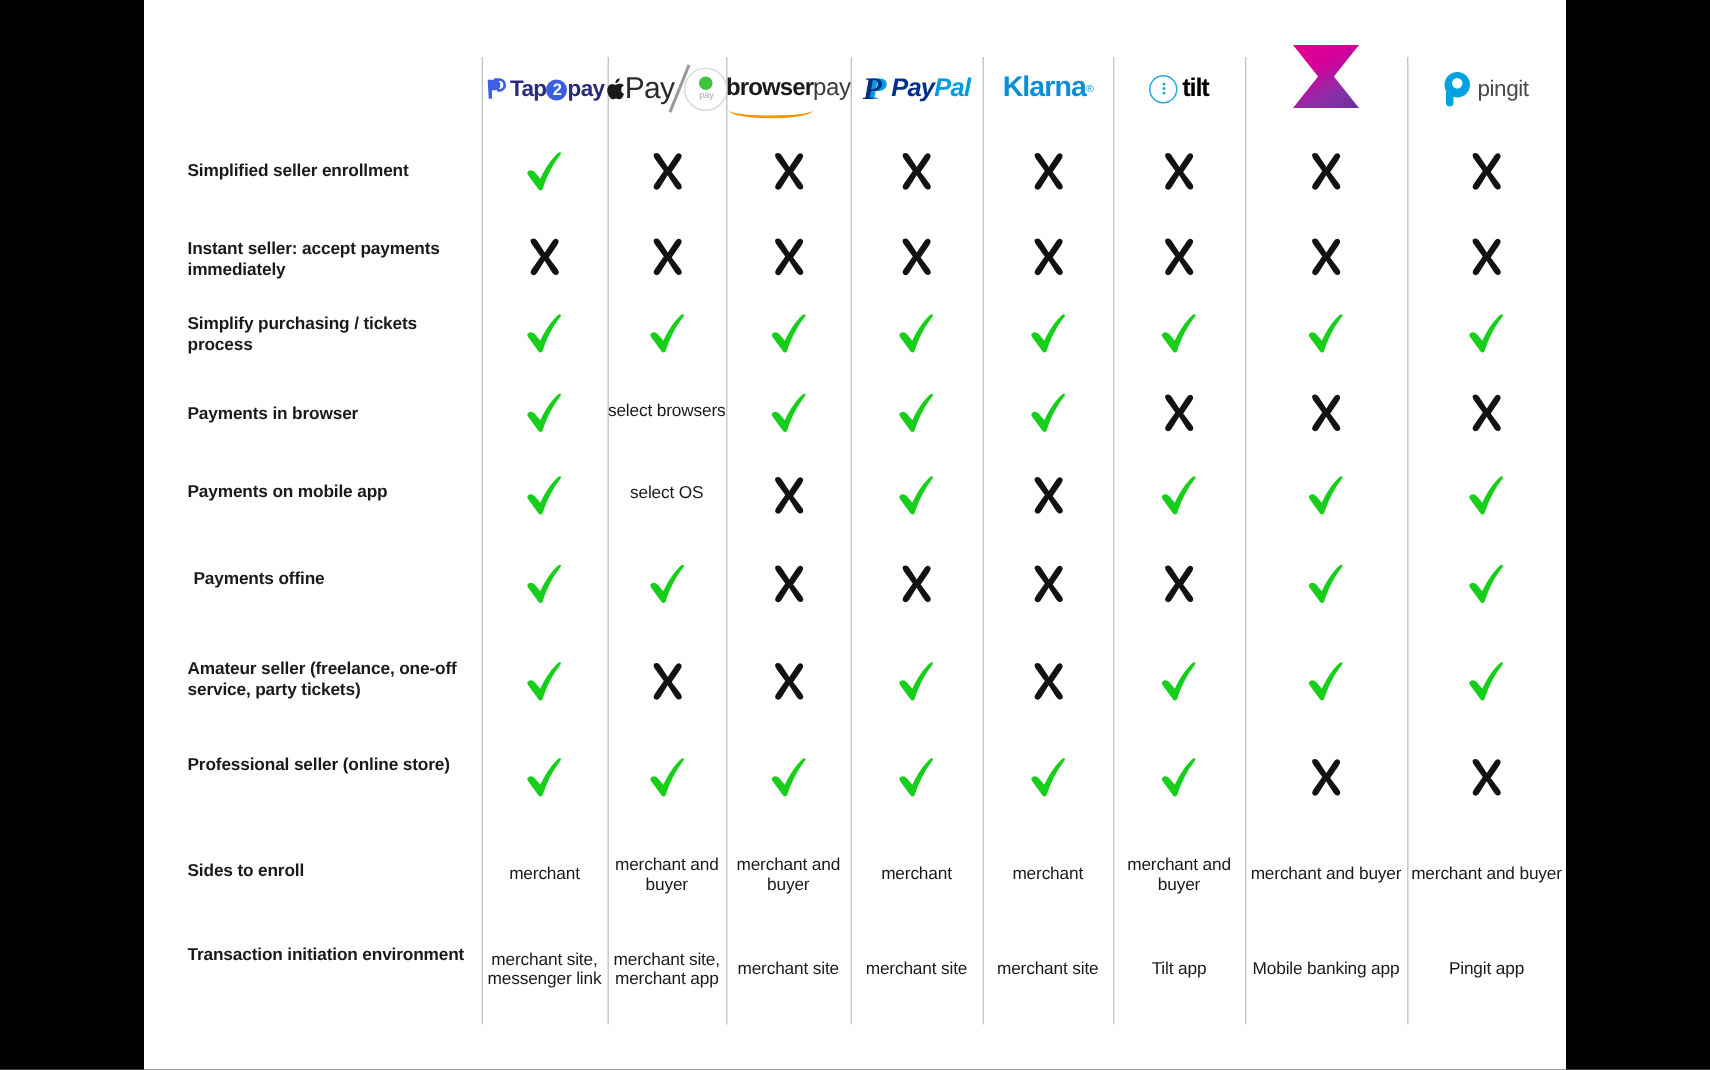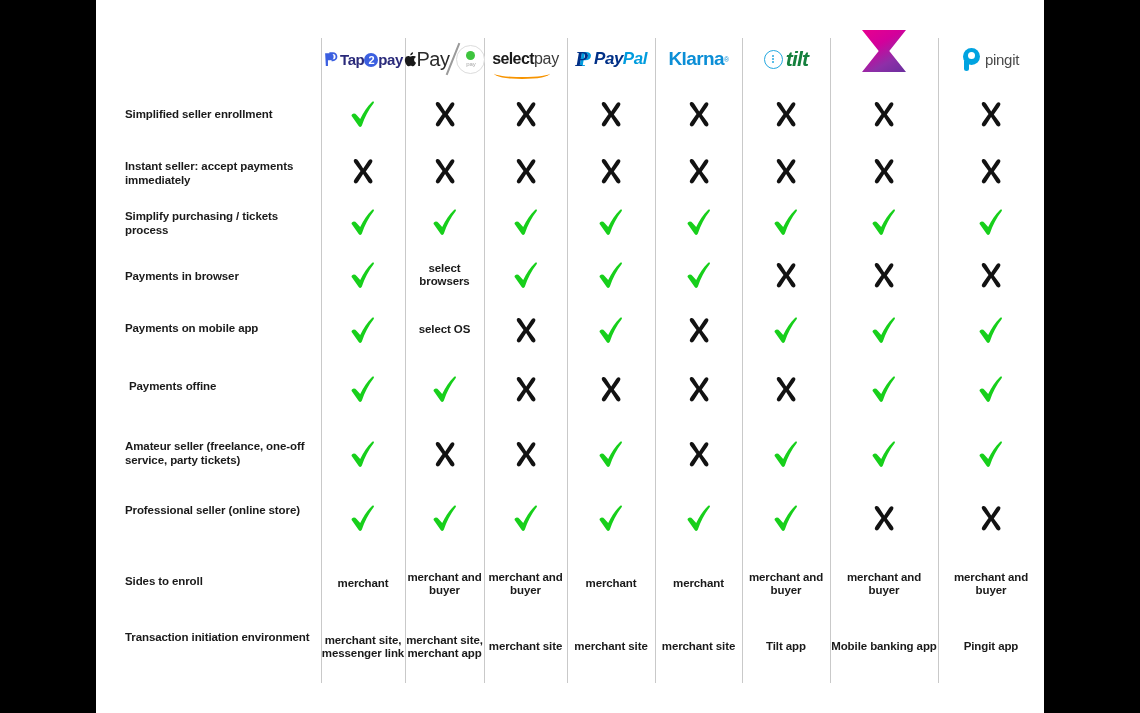--- a/index.html
+++ b/index.html
@@ -41,21 +41,21 @@
   
   .cell{
     position:absolute;
     display:flex;align-items:center;justify-content:center;
     text-align:center;
   }
   .mark{
     font-size:0;line-height:0;
   }
   .celltext{
-    font-size:11.5px;font-weight:bold;color:#1a1a1a;line-height:13.5px;
+    font-size:11.5px;font-weight:normal;color:#1a1a1a;line-height:13.5px;
     letter-spacing:-0.1px;
   }
   
   .logo{display:flex;align-items:center;justify-content:space-between;height:42px;}
   
   .l-tap{font-size:0;}
   .l-tap .t-txt{
     font-size:15px;font-weight:bold;color:#2a2a7a;letter-spacing:-0.4px;
     font-family:"Liberation Sans",sans-serif;
   }
@@ -101,21 +101,21 @@
   .l-kl{font-size:19px;font-weight:bold;color:#0b8ed6;letter-spacing:-0.6px;}
   .l-kl .tm{font-size:7px;vertical-align:8px;font-weight:normal;}
   
   .l-tilt{display:flex;align-items:center;font-size:0;}
   .tilt-circ{
     width:17px;height:17px;border-radius:50%;border:1.6px solid #24a8e0;
     display:flex;flex-direction:column;align-items:center;justify-content:center;
     margin-right:3px;
   }
   .tilt-d{width:2px;height:2px;border-radius:50%;background:#24a8e0;margin:0.6px 0;}
-  .l-tilt .tilt-txt{font-size:21px;font-weight:bold;color:#15803d;letter-spacing:-0.8px;font-style:italic;}
+  .l-tilt .tilt-txt{font-size:17px;font-weight:bold;color:#000000;letter-spacing:-0.8px;}
   
   .l-paym{
     position:relative;width:50px;height:58px;
     display:flex;align-items:flex-end;justify-content:center;
   }
   .paym-shape{
     position:absolute;left:3px;top:0;width:44px;height:42px;
     background:linear-gradient(150deg,#e8008f 0%,#d3009b 35%,#8e2fa8 70%,#6a2f9e 100%);
     clip-path:polygon(0% 0%, 38% 50%, 0% 100%, 100% 100%, 62% 50%, 100% 0%);
   }
@@ -178,21 +178,21 @@
             <span class="slash"></span>
             <span class="gpay-circle">
               <span class="gpay-dot"></span>
               <span class="gpay-txt">pay</span>
             </span>
         </div>
       </div>
 
       <div class="hdr" style="left:388px;width:83px">
         <div class="logo l-amz">
-          <span class="am-a">select</span>
+          <span class="am-a">browser</span>
             <span class="am-p"> pay</span>
           <span class="smile"></span>
         </div>
       </div>
 
       <div class="hdr" style="left:471px;width:88px">
         <div class="logo l-pp">
           <span class="pp-mark">
               <span class="p1">P</span>
               <span class="p2">P</span>

